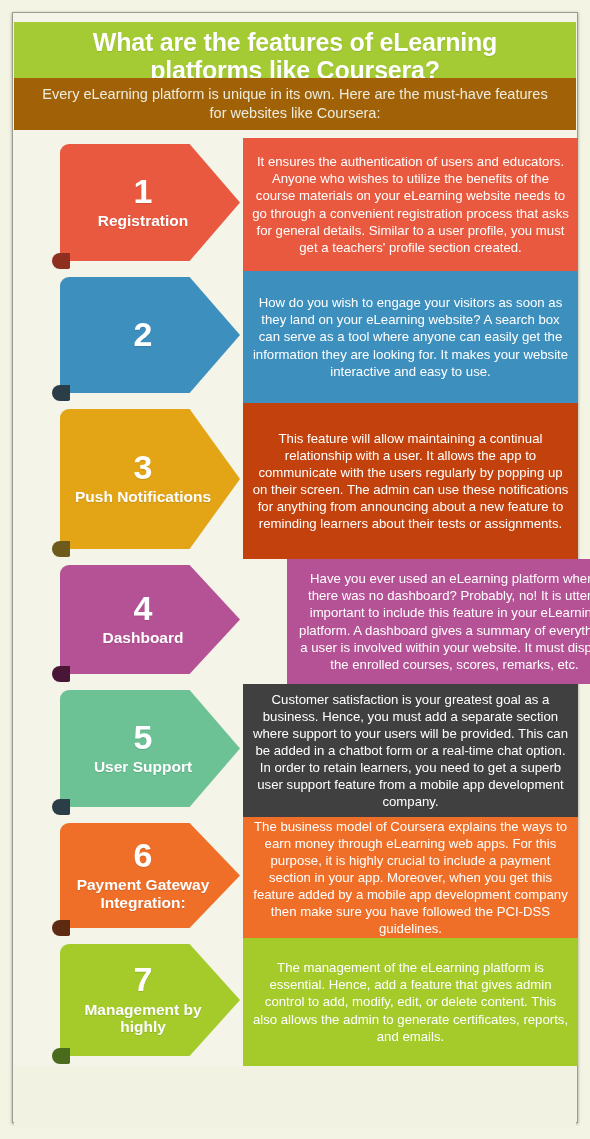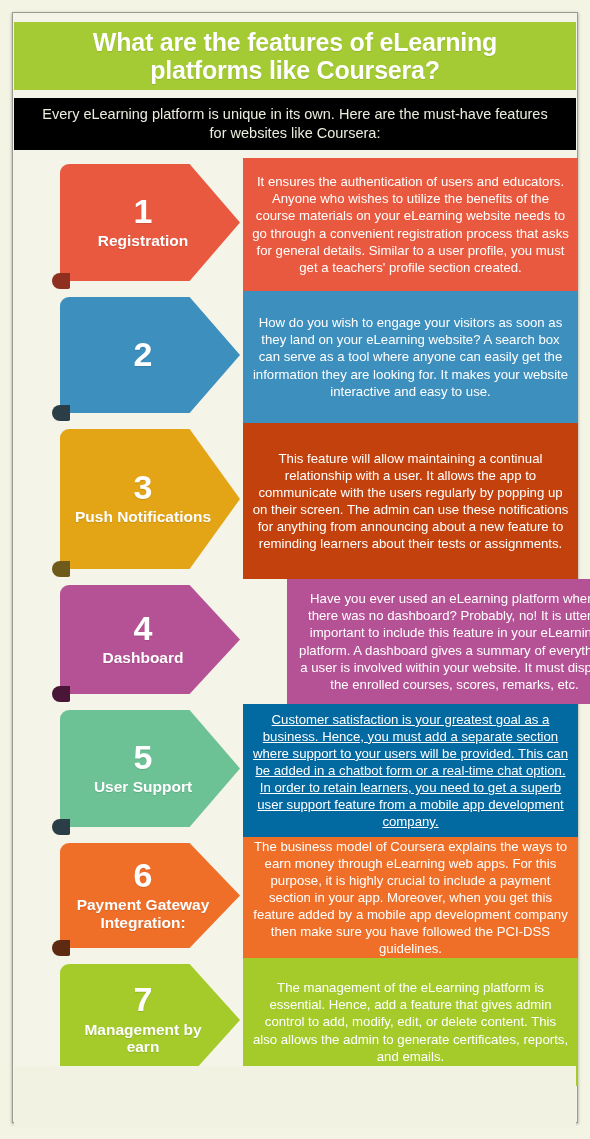--- a/index.html
+++ b/index.html
@@ -51,41 +51,41 @@
     line-height: 1.12;
     text-align: center;
     letter-spacing: -0.2px;
     padding: 0 26px;
     text-shadow: 0 1px 1px rgba(0,0,0,0.10);
   }
 
   .header-dark {
     position: absolute;
     left: 14px;
-    top: 98px;
+    top: 78px;
     width: 562px;
     height: 52px;
-    background: #000000;
+    background: #a16207;
     display: flex;
     align-items: center;
     justify-content: center;
   }
   .header-dark p {
     color: #ececdf;
     font-size: 14.5px;
     line-height: 1.28;
     text-align: center;
     padding: 0 28px;
   }
 
   
   .features {
     position: absolute;
     left: 0;
-    top: 158px;
+    top: 138px;
     width: 590px;
   }
 
   .feature-row {
     position: relative;
     width: 590px;
   }
 
   
   .ribbon-wrap {
@@ -224,21 +224,21 @@
         </div>
         <div class="ribbon-wrap">
           <div class="ribbon" style="height: 109px; background: rgb(181, 82, 149);">
             <div class="ribbon-num">4</div>
             <div class="ribbon-label">Dashboard</div>
           </div>
           <div class="ribbon-fold" style="background: rgb(74, 22, 56);"></div>
         </div>
       </div>
       <div class="feature-row" style="height: 133px;">
-        <div class="desc" style="height: 133px; background: #0369a1; text-decoration: underline;">
+        <div class="desc" style="height: 133px; background: #404040;">
           <p>Customer satisfaction is your greatest goal as a business. Hence, you must add a separate section where support to your users will be provided. This can be added in a chatbot form or a real-time chat option. In order to retain learners, you need to get a superb user support feature from a mobile app development company.</p>
         </div>
         <div class="ribbon-wrap">
           <div class="ribbon" style="height: 117px; background: rgb(108, 194, 149);">
             <div class="ribbon-num">5</div>
             <div class="ribbon-label">User Support</div>
           </div>
           <div class="ribbon-fold" style="background: rgb(43, 61, 70);"></div>
         </div>
       </div>
@@ -254,21 +254,21 @@
           <div class="ribbon-fold" style="background: rgb(94, 42, 18);"></div>
         </div>
       </div>
       <div class="feature-row" style="height: 128px;">
         <div class="desc" style="height: 128px; background: rgb(164, 203, 42);">
           <p>The management of the eLearning platform is essential. Hence, add a feature that gives admin control to add, modify, edit, or delete content. This also allows the admin to generate certificates, reports, and emails.</p>
         </div>
         <div class="ribbon-wrap">
           <div class="ribbon" style="height: 112px; background: rgb(164, 203, 42);">
             <div class="ribbon-num">7</div>
-            <div class="ribbon-label">Management by earn</div>
+            <div class="ribbon-label">Management by highly</div>
           </div>
           <div class="ribbon-fold" style="background: rgb(74, 107, 28);"></div>
         </div>
       </div>
     </div>
 
   <div class="footer-strip"></div>
 
 </div>
 

